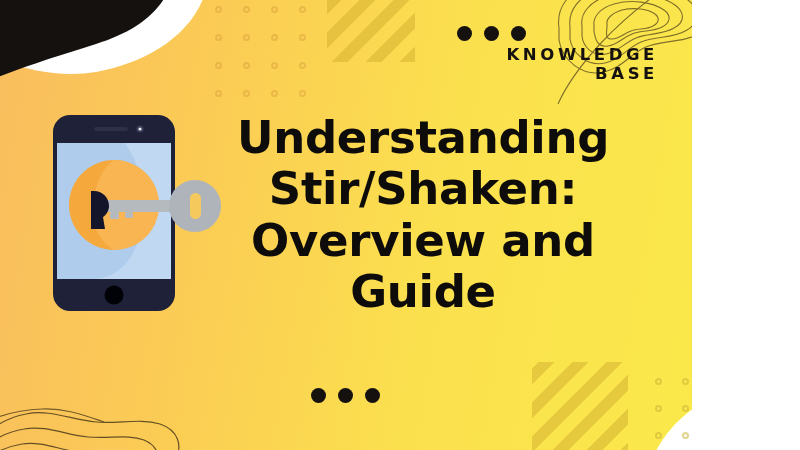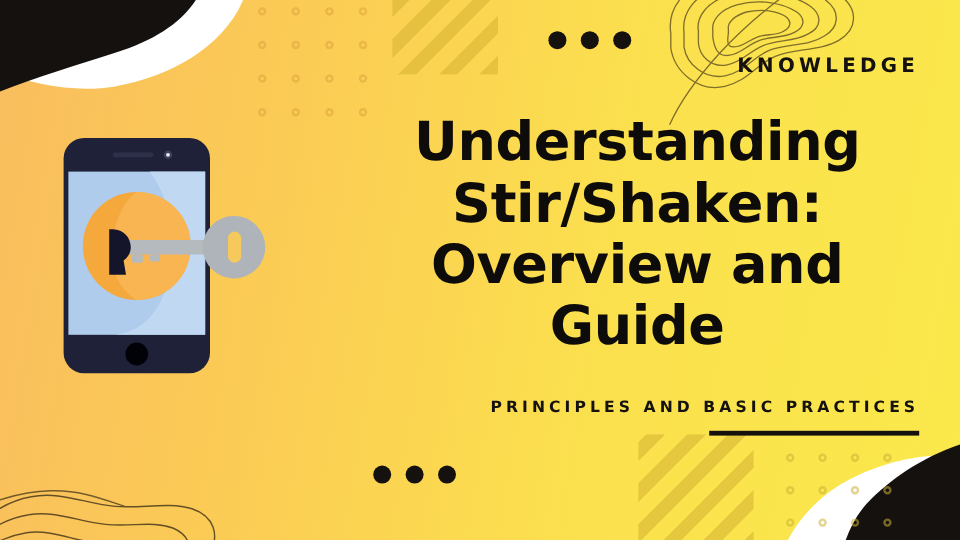--- a/index.html
+++ b/index.html
@@ -2,21 +2,21 @@
 <html><head>
 <meta charset="utf-8">
 <style>
   html, body {
     margin: 0;
     padding: 0;
     background: #ffffff;
   }
   #banner {
     position: relative;
-    width: 800px;
+    width: 692px;
     height: 450px;
     overflow: hidden;
     background: linear-gradient(100deg, #f9bd5e 0%, #fbcd54 32%, #fbe04e 62%, #fae94b 100%);
     font-family: "DejaVu Sans", "Liberation Sans", sans-serif;
   }
 
   .blob-svg { position: absolute; top: 0; left: 0; width: 800px; height: 450px; }
 
   
   .dot-grid {
@@ -212,26 +212,23 @@
     <circle cx="148" cy="93" r="26" fill="#9CA3AA" opacity="0.25"></circle>
     <rect x="143" y="80" width="11" height="26" rx="5.5" fill="#F5C95C"></rect>
 
     <path fill="#14142B" d="M 47 78 C 56 78, 62 85, 62 93 C 62 98, 59 102, 56 104 L 58 116 L 44 116 L 44 78 Z"></path>
   </svg>
 
   <div id="text-block">
 
     <div id="eyebrow">
       <span class="l1">KNOWLEDGE</span>
+      <span class="l2">BASE</span>
     </div>
 
     <h1 id="headline">Understanding
 Stir/Shaken:
 Overview and Guide</h1>
 
-    <div id="subline-wrap">
-      <span id="subline">PRINCIPLES AND BASIC PRACTICES</span>
-      <span id="subline-rule"></span>
-    </div>
 
   </div>
 
 </div>
 
 </body></html>

